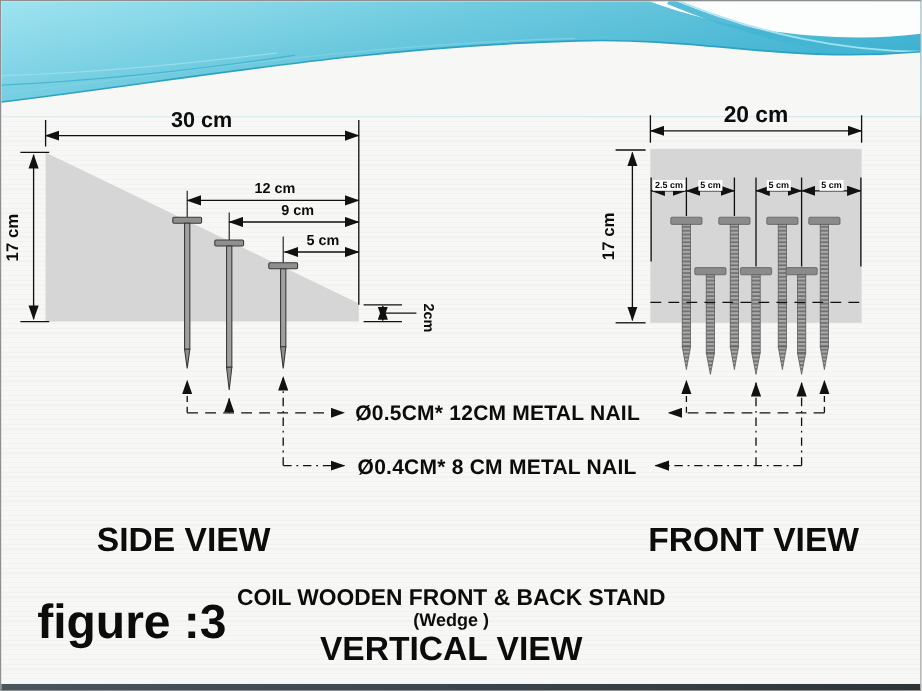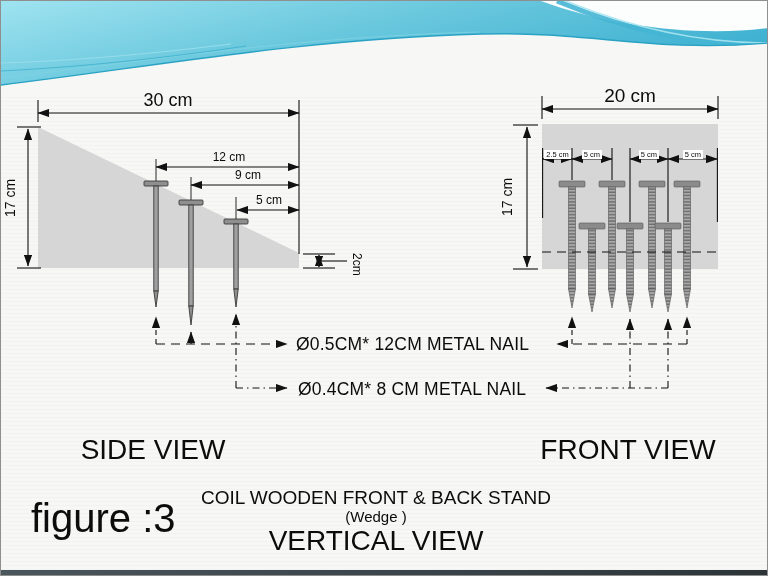--- a/index.html
+++ b/index.html
@@ -2,20 +2,21 @@
 <html><head>
 <meta charset="utf-8">
 <style>
   html,body{margin:0;padding:0;background:#fff;font-family:"Liberation Sans",sans-serif;}
   .slide{
     position:relative;width:766px;height:574px;margin:0;
     border:1px solid #8f8f8f;overflow:hidden;
     background:
       repeating-linear-gradient(180deg, rgba(0,0,0,0.018) 0px, rgba(0,0,0,0.018) 1px, transparent 1px, transparent 4px),
       #f7f7f5;
+    font-weight: bold;
   }
   .wave-header{position:absolute;top:0;left:0;width:768px;height:96px;}
   .diagram{position:absolute;top:0;left:0;width:768px;height:576px;}
   .bottom-bar{
     position:absolute;left:0;bottom:0;width:100%;height:5px;
     background:linear-gradient(90deg,#49565c 0%,#39444a 55%,#2c3438 100%);
   }
   svg text{fill:#0c0c0c;}
   .dimtext{font-size:12px;}
   .dimtext-sm{font-size:7.5px;}

